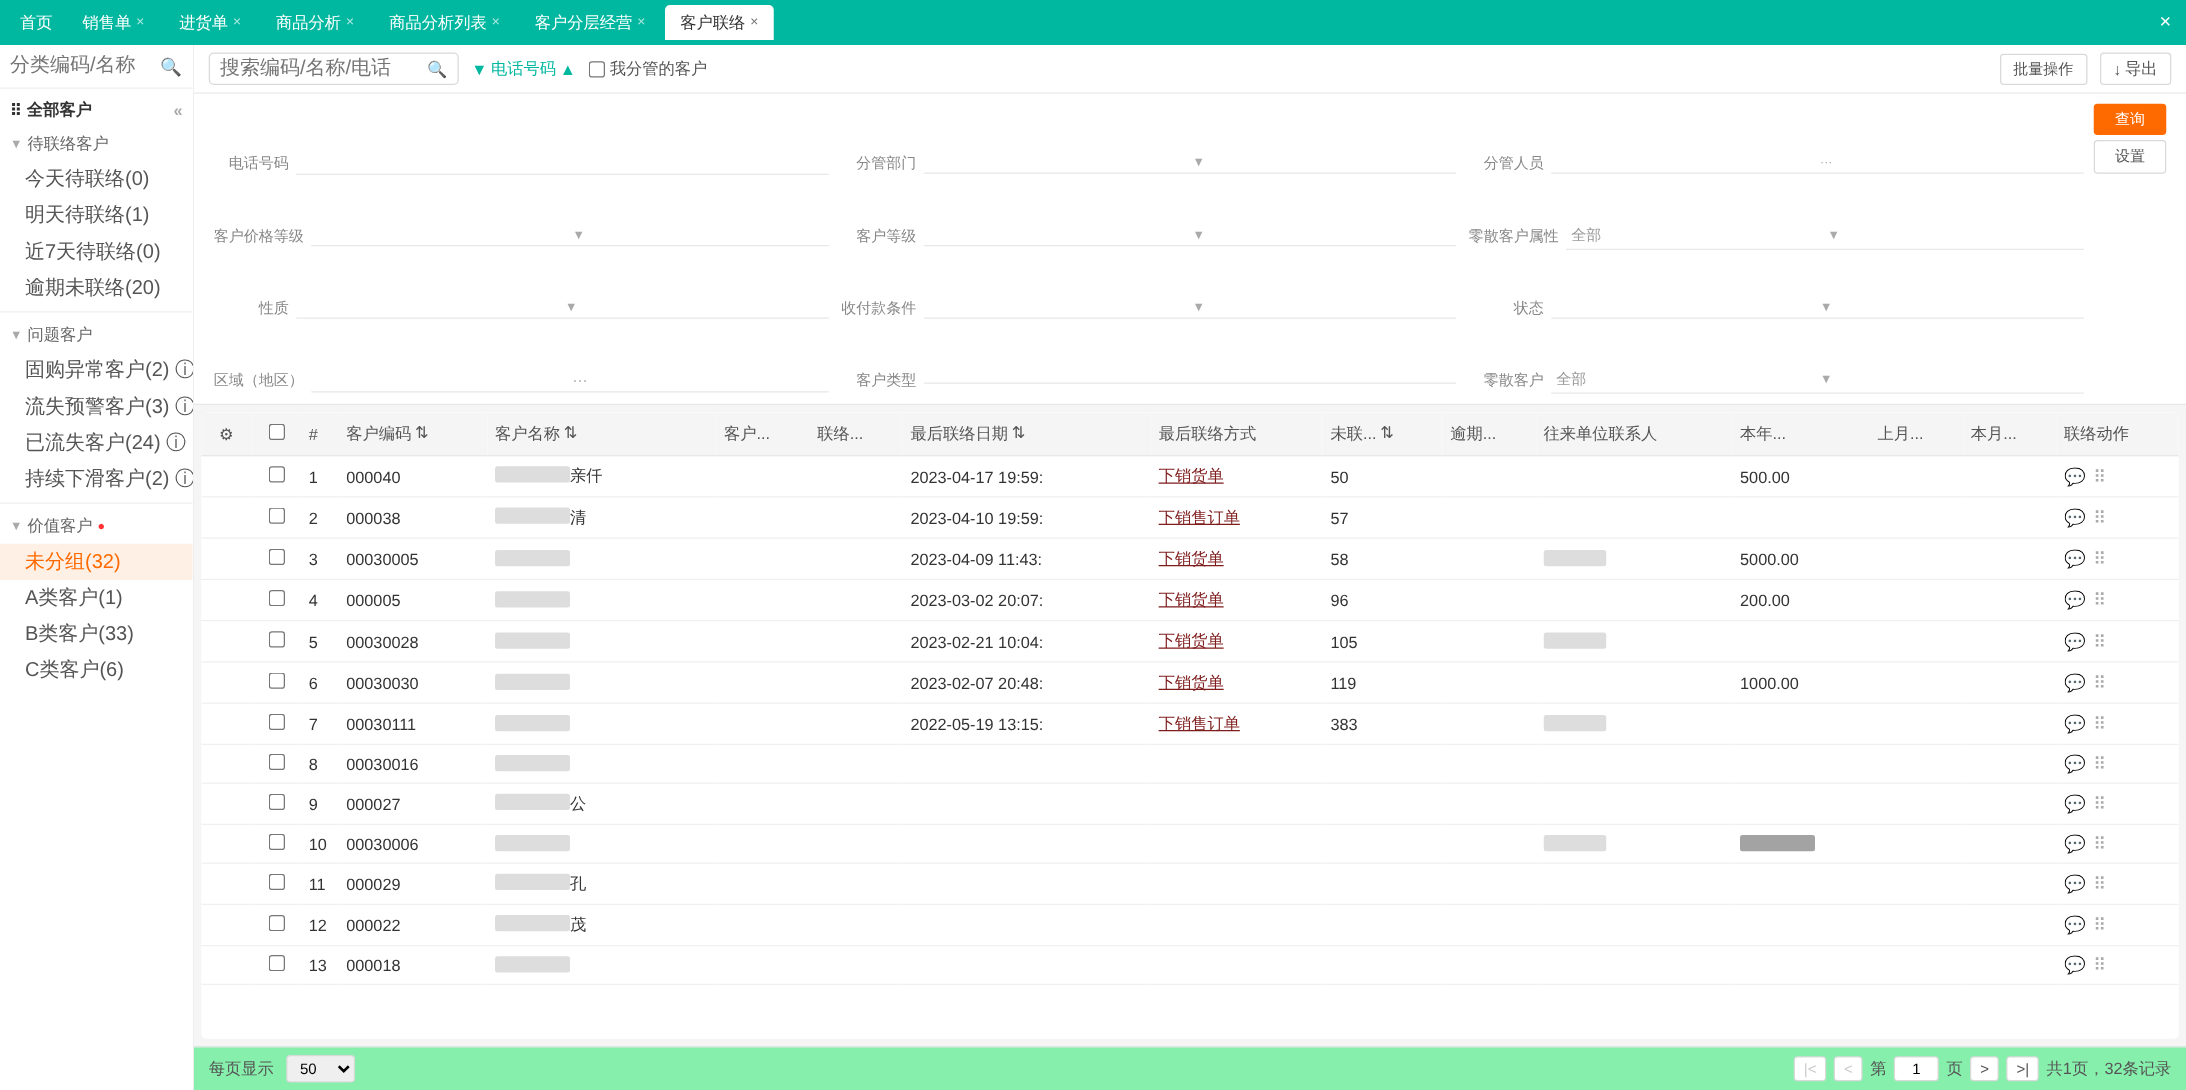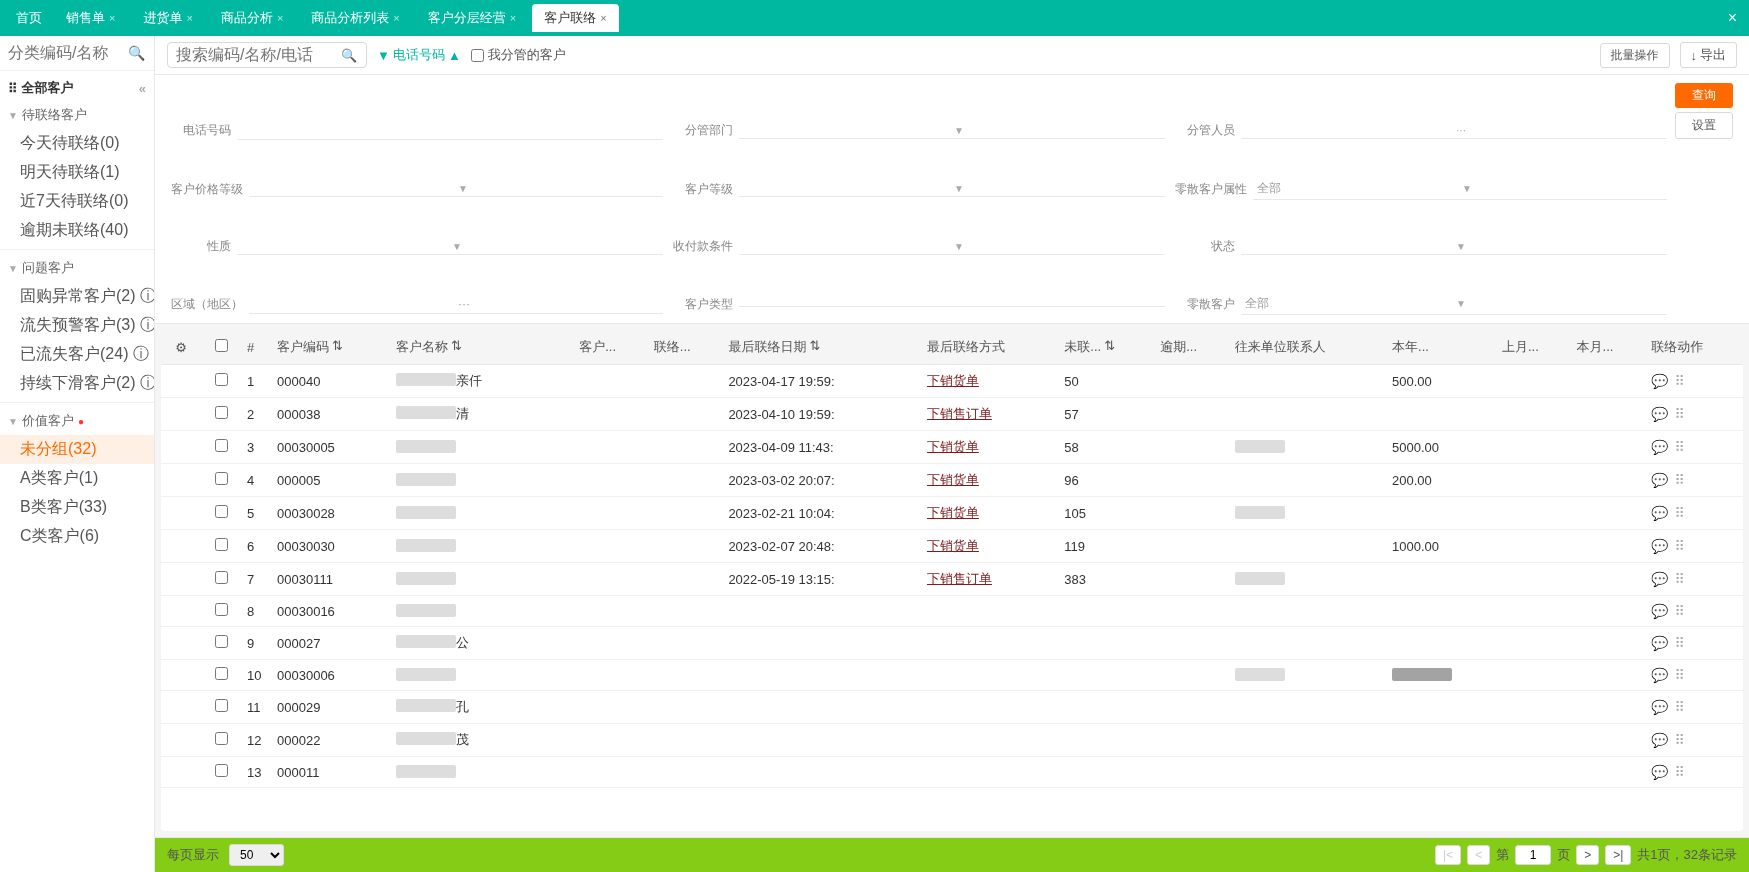--- a/index.html
+++ b/index.html
@@ -310,21 +310,21 @@
       cursor: pointer;
       font-size: 14px;
     }
     .col-narrow { width: 40px; text-align: center; }
 
     
     .table-footer {
       display: flex;
       align-items: center;
       padding: 6px 12px;
-      background: #84cc16;
+      background: #86efac;
       border-top: 1px solid #e8e8e8;
       gap: 10px;
       font-size: 12px;
       color: #555;
     }
     .footer-spacer { flex: 1; }
     .pagination {
       display: flex;
       align-items: center;
       gap: 6px;
@@ -405,21 +405,21 @@
       <span class="collapse-btn">«</span>
     </div>
 
     <div class="sidebar-group-label">
       <span class="arrow">▼</span>
       <span>待联络客户</span>
     </div>
     <div class="sidebar-item">今天待联络(0)</div>
     <div class="sidebar-item">明天待联络(1)</div>
     <div class="sidebar-item">近7天待联络(0)</div>
-    <div class="sidebar-item">逾期未联络(40)</div>
+    <div class="sidebar-item">逾期未联络(20)</div>
 
     <div class="sidebar-divider"></div>
 
     <div class="sidebar-group-label">
       <span class="arrow">▼</span>
       <span>问题客户</span>
     </div>
     <div class="sidebar-item">固购异常客户(2) ⓘ</div>
     <div class="sidebar-item">流失预警客户(3) ⓘ</div>
     <div class="sidebar-item">已流失客户(24) ⓘ</div>
@@ -882,21 +882,21 @@
         <div class="action-icons">
           <span class="action-icon">💬</span>
           <span class="action-icon">⠿</span>
         </div>
       </td>
     </tr>
             <tr>
       <td class="col-narrow"></td>
       <td class="col-narrow"><input type="checkbox" style=""></td>
       <td>13</td>
-      <td>000011</td>
+      <td>000018</td>
       <td><span style="background:#ddd;border-radius:2px;color:transparent;display:inline-block;height:13px;min-width:60px;">name</span></td>
       <td></td>
       <td></td>
       <td></td>
       <td></td>
       <td></td>
       <td></td>
       <td></td>
       <td></td>
       <td></td>

